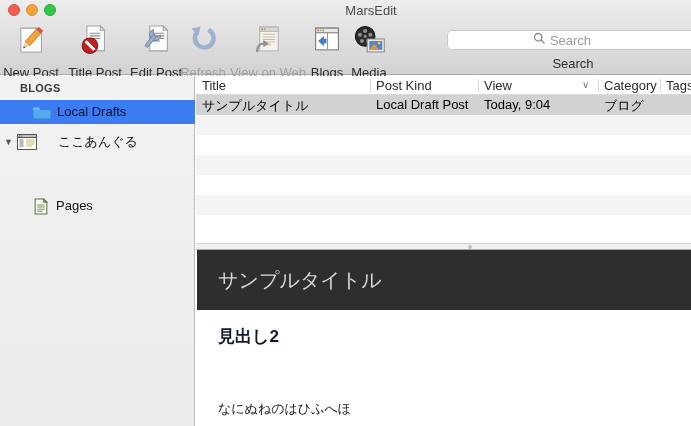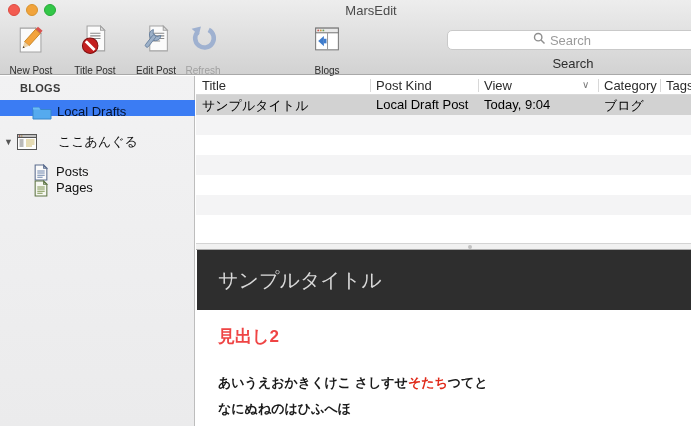--- a/index.html
+++ b/index.html
@@ -13,37 +13,37 @@
   .traffic { position:absolute; top:4px; width:12px; height:12px; border-radius:50%; }
   .tl-red    { left:8px;  background:#f35c51; border:0.5px solid #dd4b41; }
   .tl-yellow { left:26px; background:#f1a33b; border:0.5px solid #d8932d; }
   .tl-green  { left:44px; background:#33c748; border:0.5px solid #27aa38; }
   .win-title { position:absolute; left:371px; top:3px; transform:translateX(-50%);
                font-size:13px; color:#4a4a4a; white-space:nowrap; }
 
   .tool { position:absolute; top:24px; transform:translateX(-50%);
           display:flex; flex-direction:column; align-items:center; cursor:default; }
   .tool .ticon { width:34px; height:31px; display:block; }
-  .tool .tlabel { margin-top:10px; font-size:10px; color:#2d2d2d; white-space:nowrap; }
+  .tool .tlabel { margin-top:10px; font-size:13px; color:#2d2d2d; white-space:nowrap; }
   .tool.disabled .tlabel { color:#a0a0a0; }
 
   .searchfield { position:absolute; left:447px; top:30px; width:260px; height:20px;
                  background:#fff; border:1px solid #c9c9c9; border-radius:5px;
                  display:flex; align-items:center; justify-content:center; padding-right:30px; }
   .searchfield .mag { margin-right:4px; display:block; }
   .searchfield .ph { font-size:13px; color:#9b9b9b; }
   .search-caption { position:absolute; left:573px; top:56px; transform:translateX(-50%);
                     font-size:13px; color:#2d2d2d; }
 
   
   .sidebar { position:absolute; left:0; top:76px; width:195px; bottom:0;
              background:linear-gradient(#f2f2f3,#ebebec); border-right:1px solid #bdbdbd; }
   .sb-header { position:absolute; left:20px; top:6px; font-size:11px; font-weight:700;
                color:#3a3a3a; letter-spacing:0.3px; }
-  .sb-row { position:absolute; left:0; width:195px; height:16px; }
+  .sb-row { position:absolute; left:0; width:195px; height:24px; }
   .sb-row.selected { background:#3b7cf3; }
   .sb-row .disclosure { position:absolute; left:4px; top:7px; font-size:9px; color:#555; }
   .sb-row .sicon { position:absolute; top:4px; display:block; }
   .sb-row .slabel { position:absolute; top:4px; font-size:13px; color:#111; line-height:16px; }
   .sb-row.selected .slabel { color:#04122e; }
 
   
   .main { position:absolute; left:196px; top:76px; right:0; bottom:0; background:#fff; }
 
   .thead { position:absolute; left:0; top:0; right:0; height:19px; background:#fff;
@@ -60,24 +60,24 @@
 
   .splitter { position:absolute; left:0; top:167px; right:0; height:7px; background:#f1f1f1;
               border-top:1px solid #d4d4d4; border-bottom:1px solid #ababab; cursor:row-resize; }
   .splitter .dot { position:absolute; left:272px; top:1px; width:4px; height:4px;
                    border-radius:50%; background:#c2c2c2; }
 
   .pv-header { position:absolute; left:1px; top:174px; right:0; height:60px; background:#2e2e2e; }
   .pv-title { position:absolute; left:21px; top:0; line-height:60px; font-size:20px;
               font-weight:500; color:#d9d9d9; white-space:nowrap; }
   .pv-body { position:absolute; left:1px; top:234px; right:0; bottom:0; background:#fff; }
-  .pv-h2 { position:absolute; left:21px; top:15px; font-size:17px; font-weight:700; color:#ef4444; }
+  .pv-h2 { position:absolute; left:21px; top:15px; font-size:17px; font-weight:700; color:#0f172a; }
   .pv-p1 { position:absolute; left:21px; top:64px; font-size:13px; font-weight:600; color:#1a1a1a; white-space:nowrap; }
   .pv-p1 .red { color:#e02a1a; }
-  .pv-p2 { position:absolute; left:21px; top:90px; font-size:13px; font-weight:700; color:#1a1a1a; white-space:nowrap; }
+  .pv-p2 { position:absolute; left:21px; top:90px; font-size:13px; font-weight:400; color:#1a1a1a; white-space:nowrap; }
 </style>
 </head>
 <body>
 
 <div class="window">
 
   <div class="header">
     <span class="traffic tl-red"></span>
     <span class="traffic tl-yellow"></span>
     <span class="traffic tl-green"></span>
@@ -134,37 +134,71 @@
     <div class="tool disabled" style="left:203px">
       <span class="ticon">
         <svg width="34" height="31" viewBox="0 0 32 30">
           <path d="M10.5 7.5 a9 9 0 1 0 10.5 -1.8" fill="none" stroke="#9fb1d0" stroke-width="4.4"></path>
           <polygon points="4.5,4.5 13.5,2.5 11.5,11" fill="#9fb1d0"></polygon>
         </svg>
       </span>
       <span class="tlabel">Refresh</span>
     </div>
 
+    <div class="tool disabled" style="left:268px">
+      <span class="ticon">
+        <svg width="34" height="31" viewBox="0 0 32 30">
+          <rect x="8" y="3" width="18" height="23" fill="#f4f2ec" stroke="#b3b3b3"></rect>
+          <rect x="8" y="3" width="18" height="4" fill="#dcd8d0" stroke="#b3b3b3"></rect>
+          <circle cx="10.5" cy="5" r="0.8" fill="#b06a5a"></circle>
+            <circle cx="13" cy="5" r="0.8" fill="#b0985a"></circle>
+          <g stroke="#c9bd98" stroke-width="1">
+              <path d="M11 10 h12 M11 12.5 h12 M11 15 h12 M11 17.5 h12 M11 20 h8" fill="none"></path>
+            </g>
+          <path d="M5.5 27 c0 -6 2 -8 7 -8" stroke="#909090" stroke-width="2.2" fill="none"></path>
+          <polygon points="11.5,15.5 17,19 11.5,22.5" fill="#909090"></polygon>
+        </svg>
+      </span>
+      <span class="tlabel">View on Web</span>
+    </div>
 
     <div class="tool" style="left:327px">
       <span class="ticon">
         <svg width="34" height="31" viewBox="0 0 32 30">
           <rect x="5" y="4" width="22" height="21" fill="#ffffff" stroke="#787878"></rect>
           <rect x="5" y="4" width="22" height="4.5" fill="#e9e9e9" stroke="#787878"></rect>
           <circle cx="7.5" cy="6.2" r="0.9" fill="#cf5b50"></circle>
             <circle cx="10" cy="6.2" r="0.9" fill="#cf9b40"></circle>
             <circle cx="12.5" cy="6.2" r="0.9" fill="#6aa05c"></circle>
           <line x1="16.5" y1="8.5" x2="16.5" y2="25" stroke="#9a9a9a"></line>
           <polygon points="7.5,16.5 13,11.5 13,21.5" fill="#3e7ccc"></polygon>
           <rect x="13" y="14.3" width="2.5" height="4.4" fill="#3e7ccc"></rect>
         </svg>
       </span>
       <span class="tlabel">Blogs</span>
     </div>
 
+    <div class="tool" style="left:369px">
+      <span class="ticon">
+        <svg width="34" height="31" viewBox="0 0 32 30">
+          <circle cx="12" cy="12" r="9.5" fill="#2a2a2a" stroke="#111"></circle>
+          <circle cx="12" cy="6.8" r="2" fill="#8c8c8c"></circle>
+            <circle cx="7" cy="10.4" r="2" fill="#8c8c8c"></circle>
+          <circle cx="8.9" cy="16.4" r="2" fill="#8c8c8c"></circle>
+            <circle cx="15.1" cy="16.4" r="2" fill="#8c8c8c"></circle>
+          <circle cx="17" cy="10.4" r="2" fill="#8c8c8c"></circle>
+            <circle cx="12" cy="12" r="1.5" fill="#8c8c8c"></circle>
+          <rect x="14" y="14.5" width="16.5" height="12.5" fill="#e9e9e9" stroke="#8a8a8a"></rect>
+          <rect x="16" y="16.5" width="12.5" height="8.5" fill="#4f86c9"></rect>
+          <polygon points="16,25 21,19 25.5,25" fill="#e2963f"></polygon>
+          <circle cx="25.5" cy="18.5" r="1.3" fill="#f2d24b"></circle>
+        </svg>
+      </span>
+      <span class="tlabel">Media</span>
+    </div>
 
     <div class="searchfield">
       <span class="mag">
         <svg width="13" height="13" viewBox="0 0 13 13">
           <circle cx="5.2" cy="5.2" r="3.7" fill="none" stroke="#8e8e8e" stroke-width="1.4"></circle>
           <line x1="8" y1="8" x2="11.5" y2="11.5" stroke="#8e8e8e" stroke-width="1.4"></line>
         </svg>
       </span>
       <span class="ph">Search</span>
     </div>
@@ -196,34 +230,22 @@
               <path d="M2.5 6 h4 M2.5 8 h4 M2.5 10 h4 M2.5 12 h4" fill="none"></path>
             </g>
           <g stroke="#cdb96a" stroke-width="1">
               <path d="M9 6 h8.5 M9 8 h8.5 M9 10 h8.5 M9 12 h6" fill="none"></path>
             </g>
         </svg>
       </span>
       <span class="slabel" style="left:58px">ここあんぐる</span>
     </div>
 
-    <div class="sb-row" style="top:84px">
-      <span class="sicon" style="left:33px">
-        <svg width="16" height="17" viewBox="0 0 15 16">
-          <path d="M2 1 h8 l3 3 v11 H2 z" fill="#fafafa" stroke="#5a6c8e"></path>
-          <path d="M10 1 l3 3 h-3 z" fill="#d7dde8" stroke="#5a6c8e"></path>
-          <g stroke="#6f86ad" stroke-width="1">
-              <path d="M4 6.5 h7 M4 8.5 h7 M4 10.5 h7 M4 12.5 h5" fill="none"></path>
-            </g>
-        </svg>
-      </span>
-      <span class="slabel" style="left:56px">Posts</span>
-    </div>
-
-    <div class="sb-row" style="top:100px">
+
+    <div class="sb-row" style="top:118px">
       <span class="sicon" style="left:33px">
         <svg width="16" height="17" viewBox="0 0 15 16">
           <path d="M2 1 h8 l3 3 v11 H2 z" fill="#f5f7f0" stroke="#5f7545"></path>
           <path d="M10 1 l3 3 h-3 z" fill="#dde5cf" stroke="#5f7545"></path>
           <g stroke="#7e9450" stroke-width="1">
               <path d="M4 6.5 h7 M4 8.5 h7 M4 10.5 h7 M4 12.5 h5" fill="none"></path>
             </g>
         </svg>
       </span>
       <span class="slabel" style="left:56px">Pages</span>
@@ -258,18 +280,17 @@
     <div class="splitter">
       <span class="dot"></span>
     </div>
 
     <div class="pv-header">
       <span class="pv-title">サンプルタイトル</span>
     </div>
 
     <div class="pv-body">
       <div class="pv-h2">見出し2</div>
-      <div class="pv-p1"><span>あいうえおかきくけこ さしすせ</span><span class="red">そたち</span><span>つてと</span></div>
       <div class="pv-p2">なにぬねのはひふへほ</div>
     </div>
 
   </div>
 </div>
 
 </body></html>

